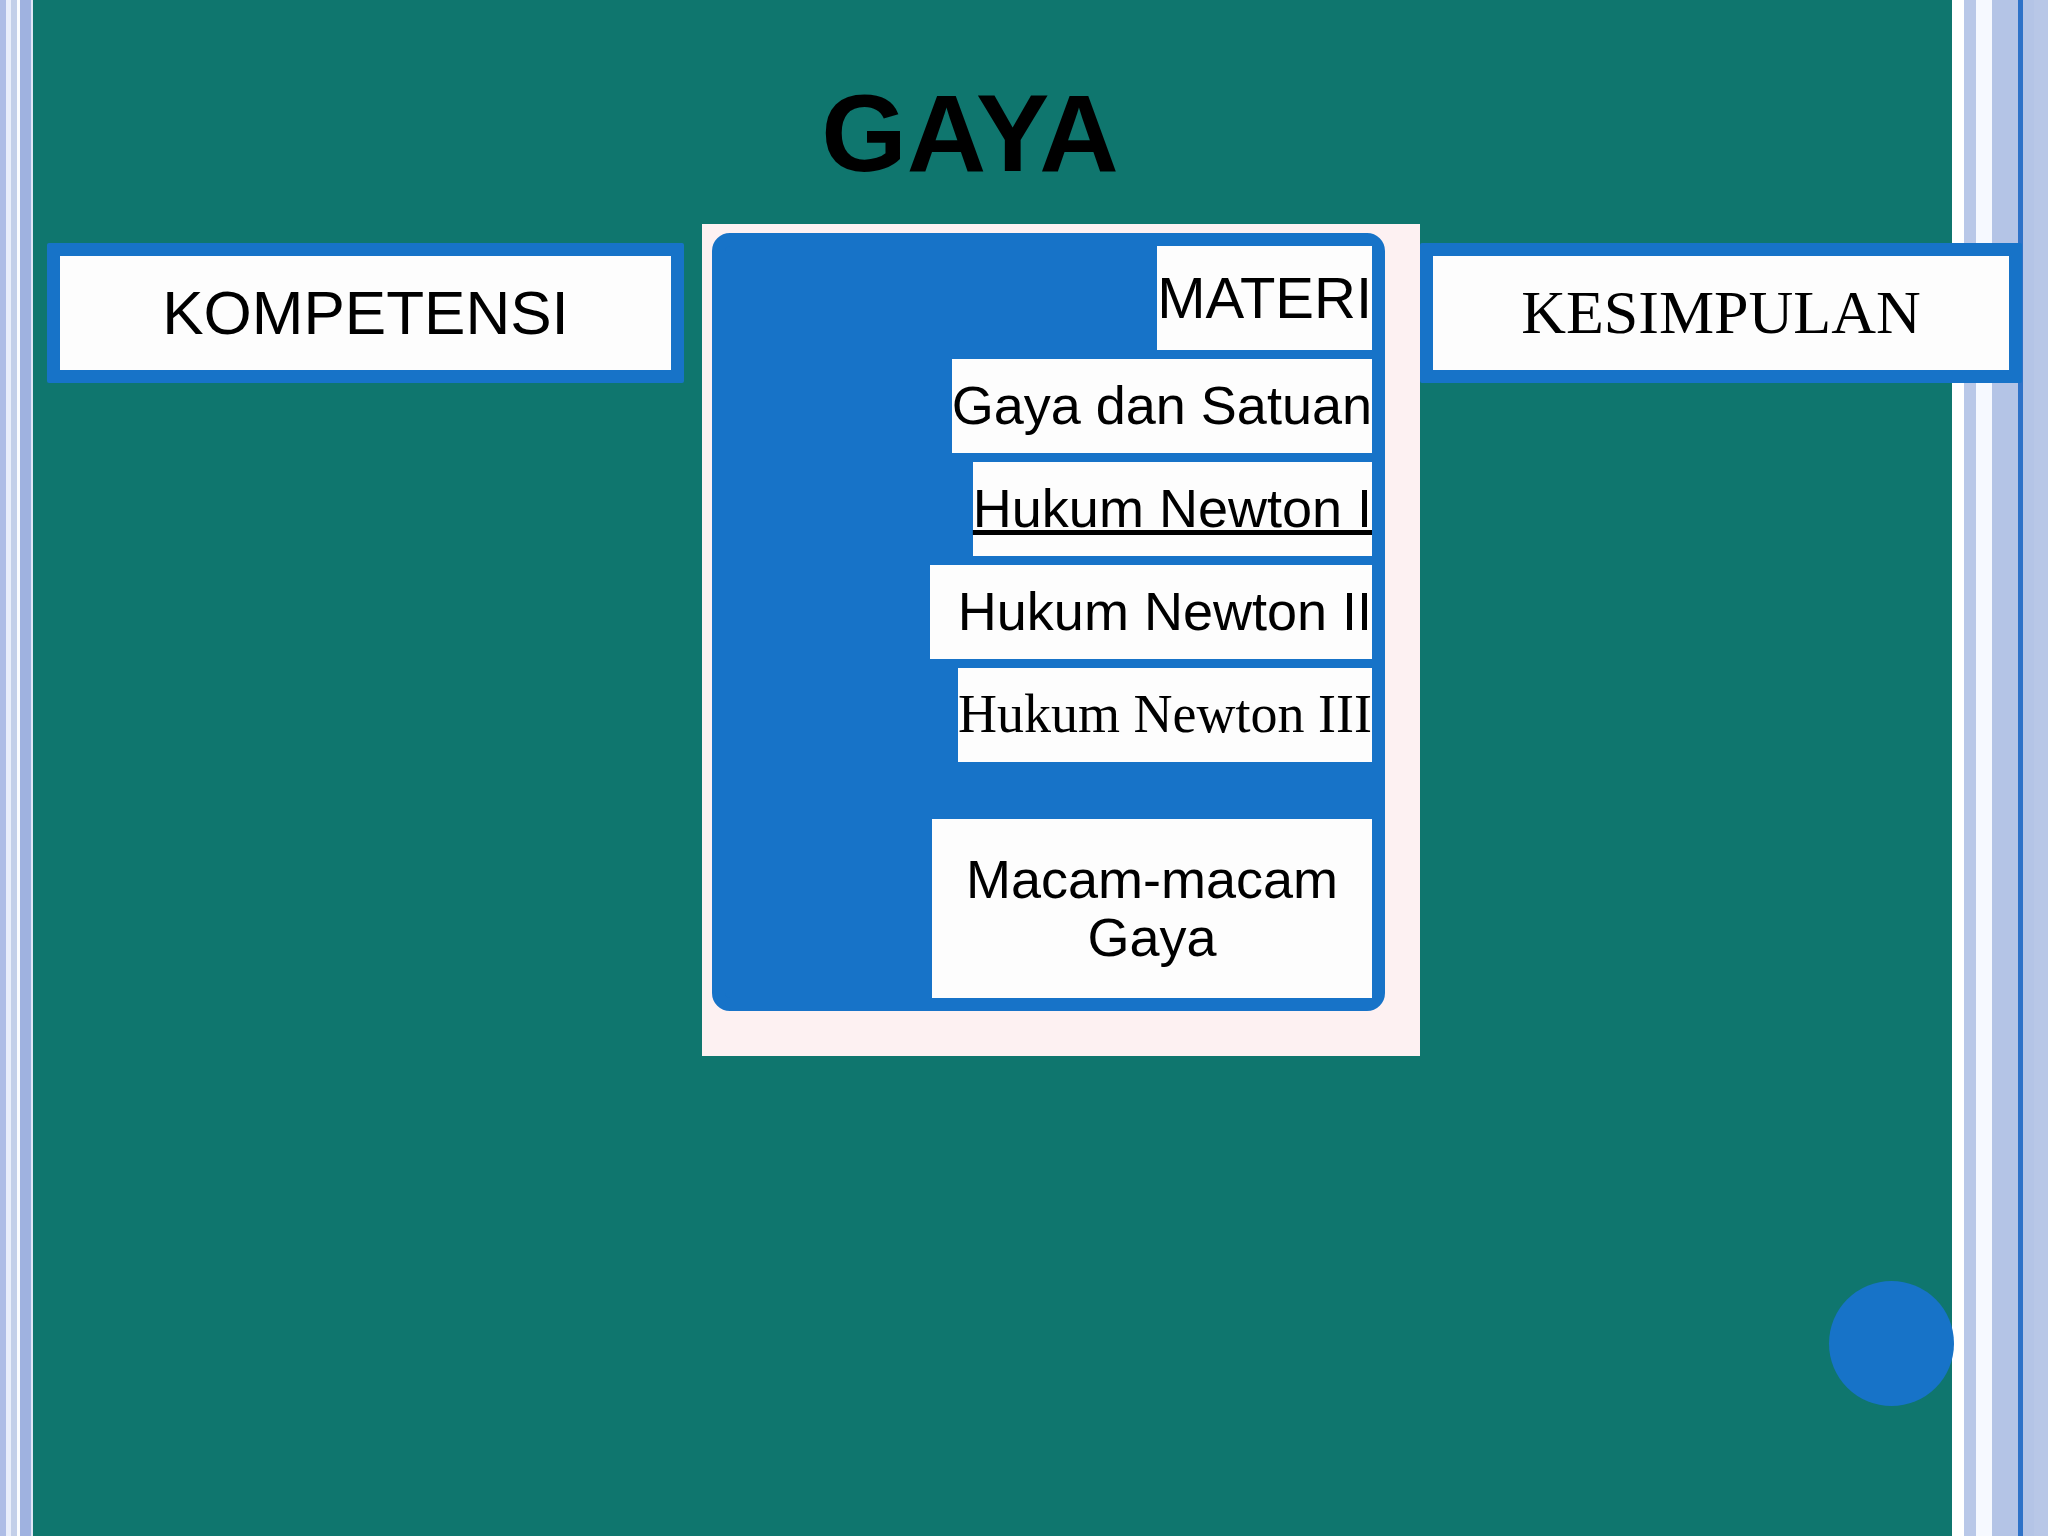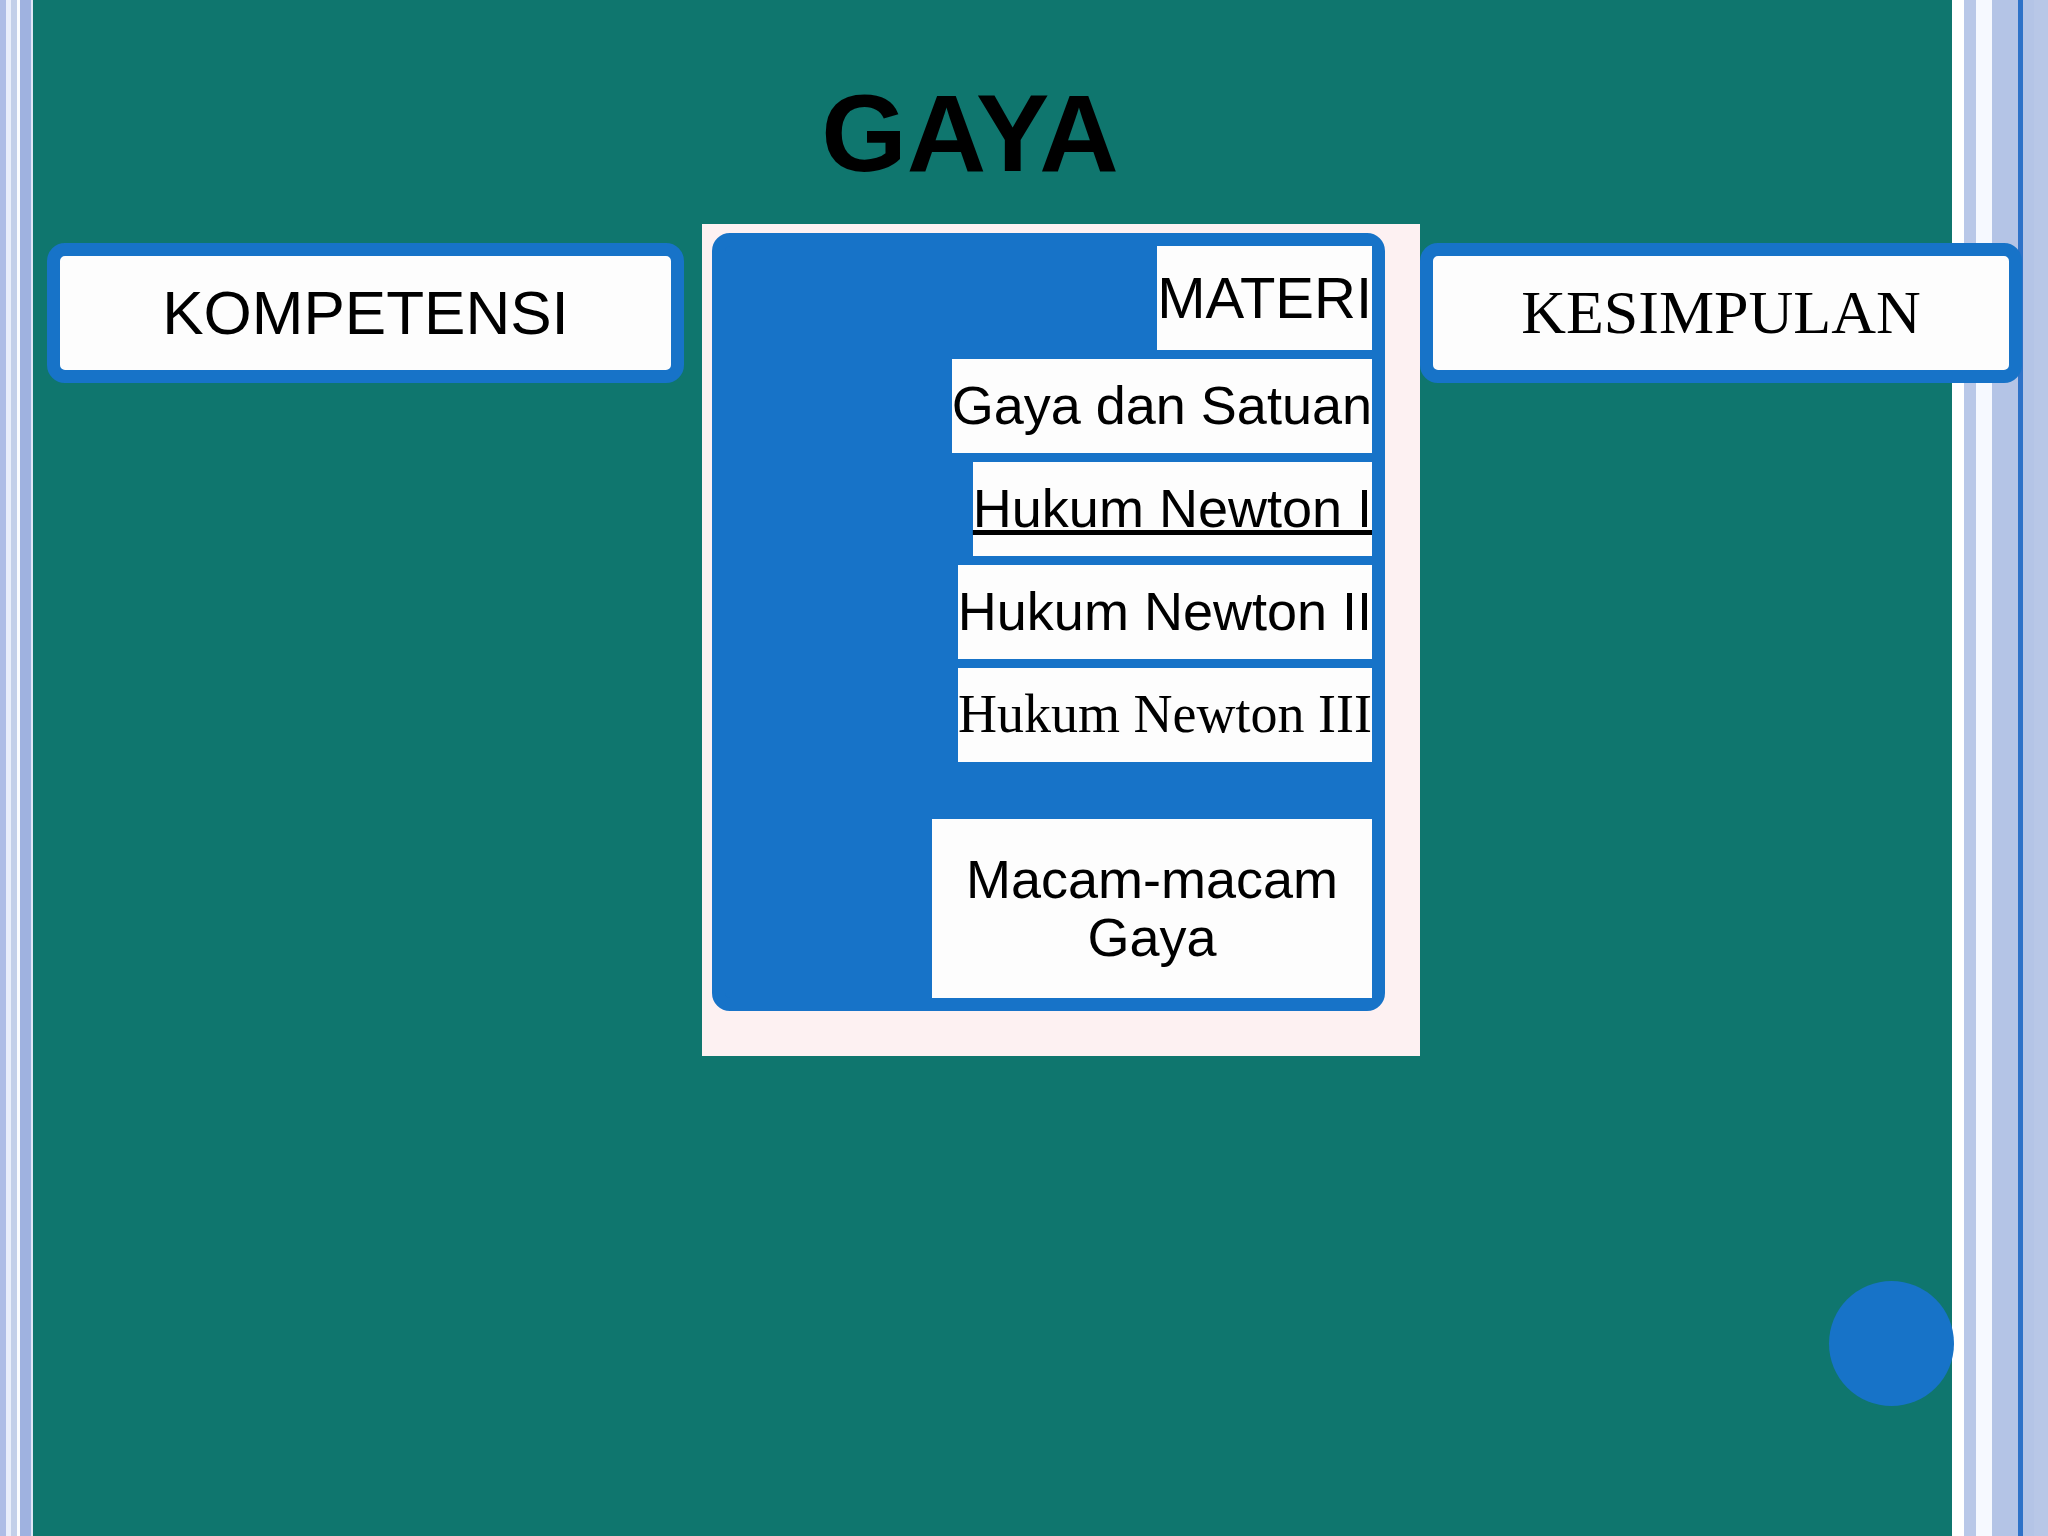--- a/index.html
+++ b/index.html
@@ -56,21 +56,21 @@
     color: #000000;
     letter-spacing: 0px;
     line-height: 1.0;
   }
 
   
   .bluebox {
     position: absolute;
     box-sizing: border-box;
     border: 13px solid #1773c8;
-    border-radius: 18px;
+    border-radius: 2px;
     background: #fdfdfd;
     display: flex;
     align-items: center;
     justify-content: center;
     color: #000000;
     line-height: 1.05;
     text-align: center;
   }
 
   
@@ -116,21 +116,21 @@
     align-items: center;
     justify-content: center;
     text-align: center;
     line-height: 1.06;
     margin-bottom: 9px;
   }
   .materi-cell:last-child { margin-bottom: 0; margin-top: 48px; }
   .mc-head   { height: 104px; font-size: 58px; }
   .mc-item-1 { height: 94px;  font-size: 54px; }
   .mc-item-2 { height: 94px;  font-size: 54px; text-decoration: underline; }
-  .mc-item-3 { height: 94px;  font-size: 54px; }
+  .mc-item-3 { height: 94px;  font-size: 54px; padding-left: 28px; }
   .mc-item-4 { height: 94px;  font-size: 54px; font-family: Liberation Serif, serif; }
   .mc-item-5 { flex: 1 1 auto; font-size: 54px; }
 
   
   #corner-dot {
     position: absolute;
     left: 1829px; top: 1281px;
     width: 125px; height: 125px;
     border-radius: 50%;
     background: #1773c8;

